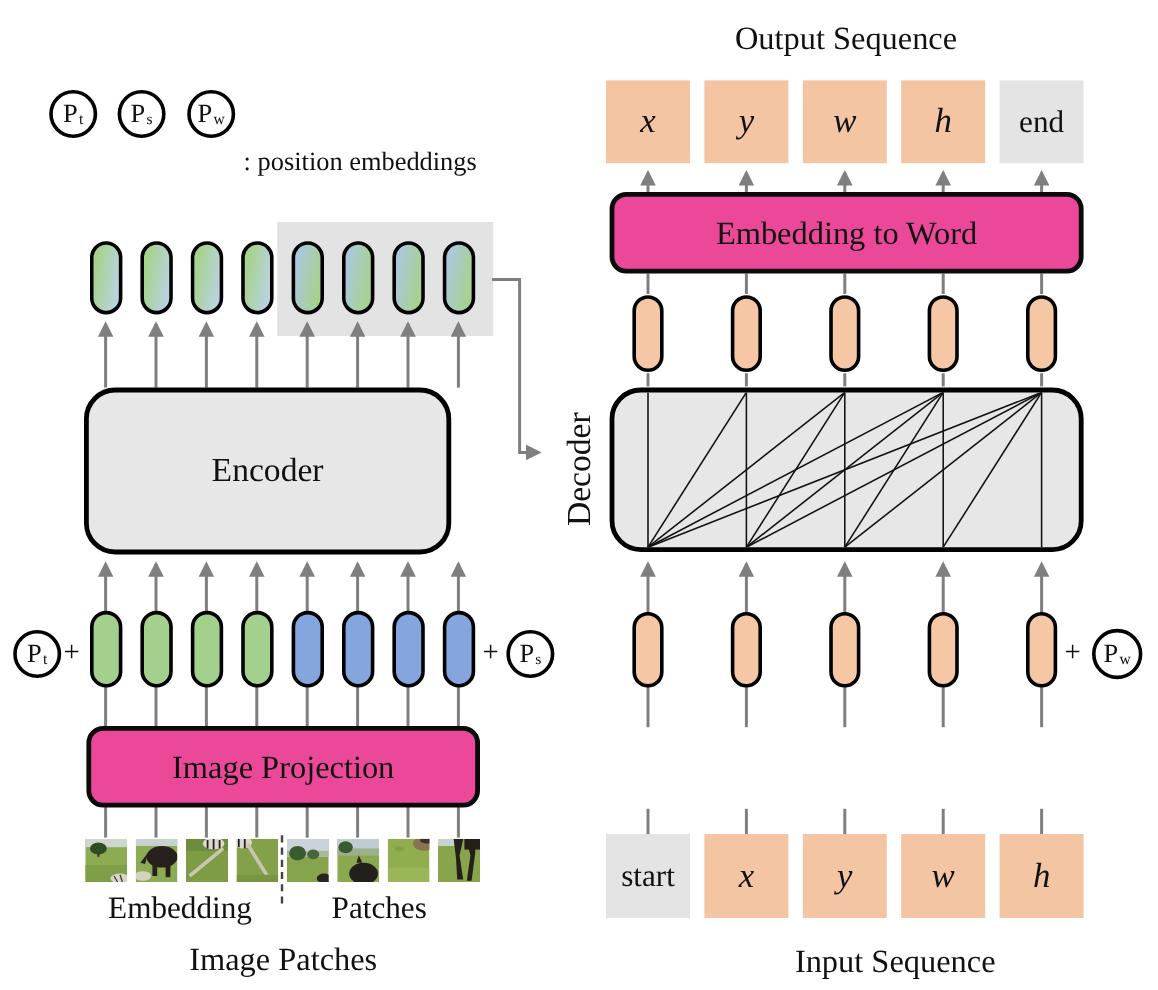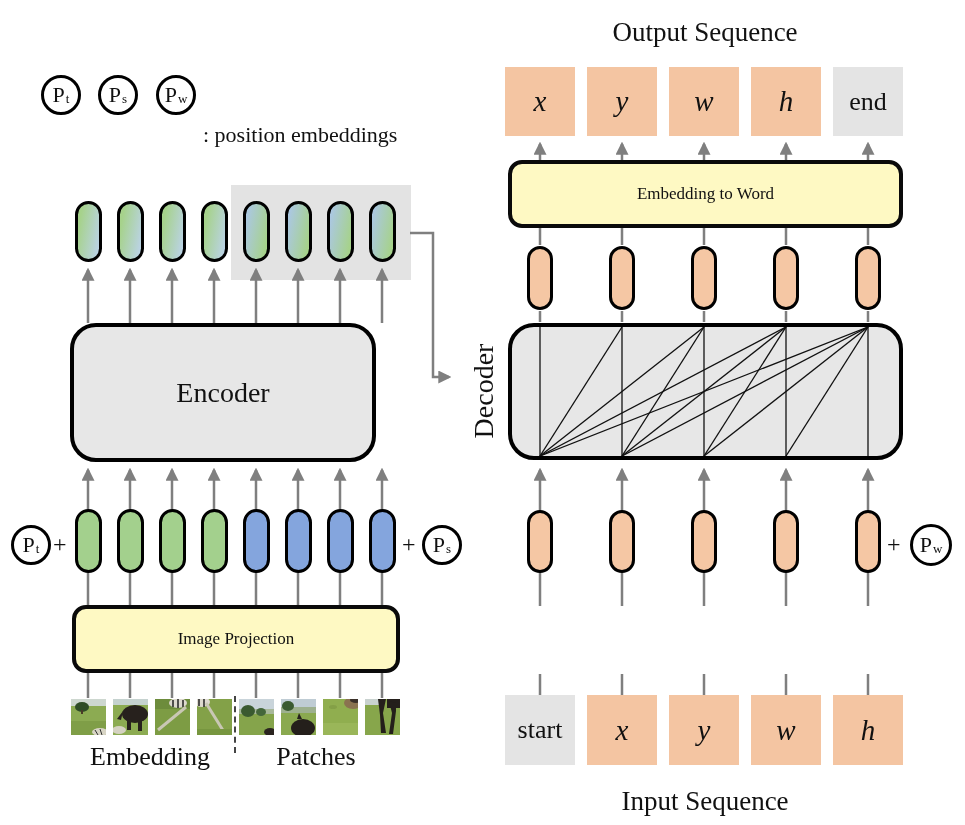--- a/index.html
+++ b/index.html
@@ -20,23 +20,23 @@
   .cap-botL{top:509px;width:27px;height:64px;}
   .cap-upR{top:246px;width:26px;height:64px;}
   .cap-botR{top:510px;width:26px;height:63px;}
   .green{background:#a3d08d;}
   .blue{background:#84a5dd;}
   .peach{background:#f5c7a4;}
   
   .block{position:absolute;box-sizing:border-box;background:#e7e7e7;border:4px solid #000;
          border-radius:26px;display:flex;align-items:center;justify-content:center;
          font-size:28px;z-index:2;}
-  .yellow-box{position:absolute;box-sizing:border-box;background:#fef9c3;border:4px solid #0a0a0a;
+  .yellow-box{position:absolute;box-sizing:border-box;background:#ec4899;border:4px solid #0a0a0a;
          border-radius:14px;display:flex;align-items:center;justify-content:center;
-         font-size:17px;z-index:2;}
+         font-size:27px;z-index:2;}
   
   .token{position:absolute;width:70px;display:flex;align-items:center;justify-content:center;z-index:2;}
   .token.word{background:#f4c5a2;font-style:italic;font-size:29px;}
   .token.special{background:#e4e4e4;font-size:26px;}
   .tok-out{top:67px;height:69px;}
   .tok-in{top:695px;height:70px;}
   
   .pcircle{position:absolute;width:40px;height:40px;box-sizing:border-box;border:3px solid #000;
     border-radius:50%;display:flex;align-items:center;justify-content:center;
     font-size:22px;line-height:1;z-index:2;background:#fff;}
@@ -264,20 +264,21 @@
       <rect x="22" width="13" height="9" fill="#241f1b"></rect>
       <path d="M13 0 L21 0 L18 14 L21 34 L16 34 L15 16 Z" fill="#241f1b"></path>
       <path d="M24 2 L31 4 L31 12 L28 35 L24 35 L27 14 Z" fill="#241f1b"></path>
     </svg>
   </div>
 
   <div class="dash-sep"></div>
 
   <div class="title" style="left:150px;top:742px;">Embedding</div>
   <div class="title" style="left:316px;top:742px;">Patches</div>
+  <div class="title" style="left:236px;top:784px;font-size:27px;">Image Patches</div>
 
   <div class="title" style="left:705px;top:17px;font-size:27px;">Output Sequence</div>
 
   <div class="token word tok-out" style="left:505px;">x</div>
   <div class="token word tok-out" style="left:587px;">y</div>
   <div class="token word tok-out" style="left:669px;">w</div>
   <div class="token word tok-out" style="left:751px;">h</div>
   <div class="token special tok-out" style="left:833px;">end</div>
 
   <div class="yellow-box" style="left:508px;top:160px;width:395px;height:68px;">
@@ -325,15 +326,15 @@
       <sub>w</sub>
   </div>
 
 
   <div class="token special tok-in" style="left:505px;">start</div>
   <div class="token word tok-in" style="left:587px;">x</div>
   <div class="token word tok-in" style="left:669px;">y</div>
   <div class="token word tok-in" style="left:751px;">w</div>
   <div class="token word tok-in" style="left:833px;">h</div>
 
-  <div class="title" style="left:705px;top:786px;font-size:27px;">Input Sequence</div>
+  <div class="title" style="left:746px;top:786px;font-size:27px;">Input Sequence</div>
 
 </div>
 
 </body></html>

